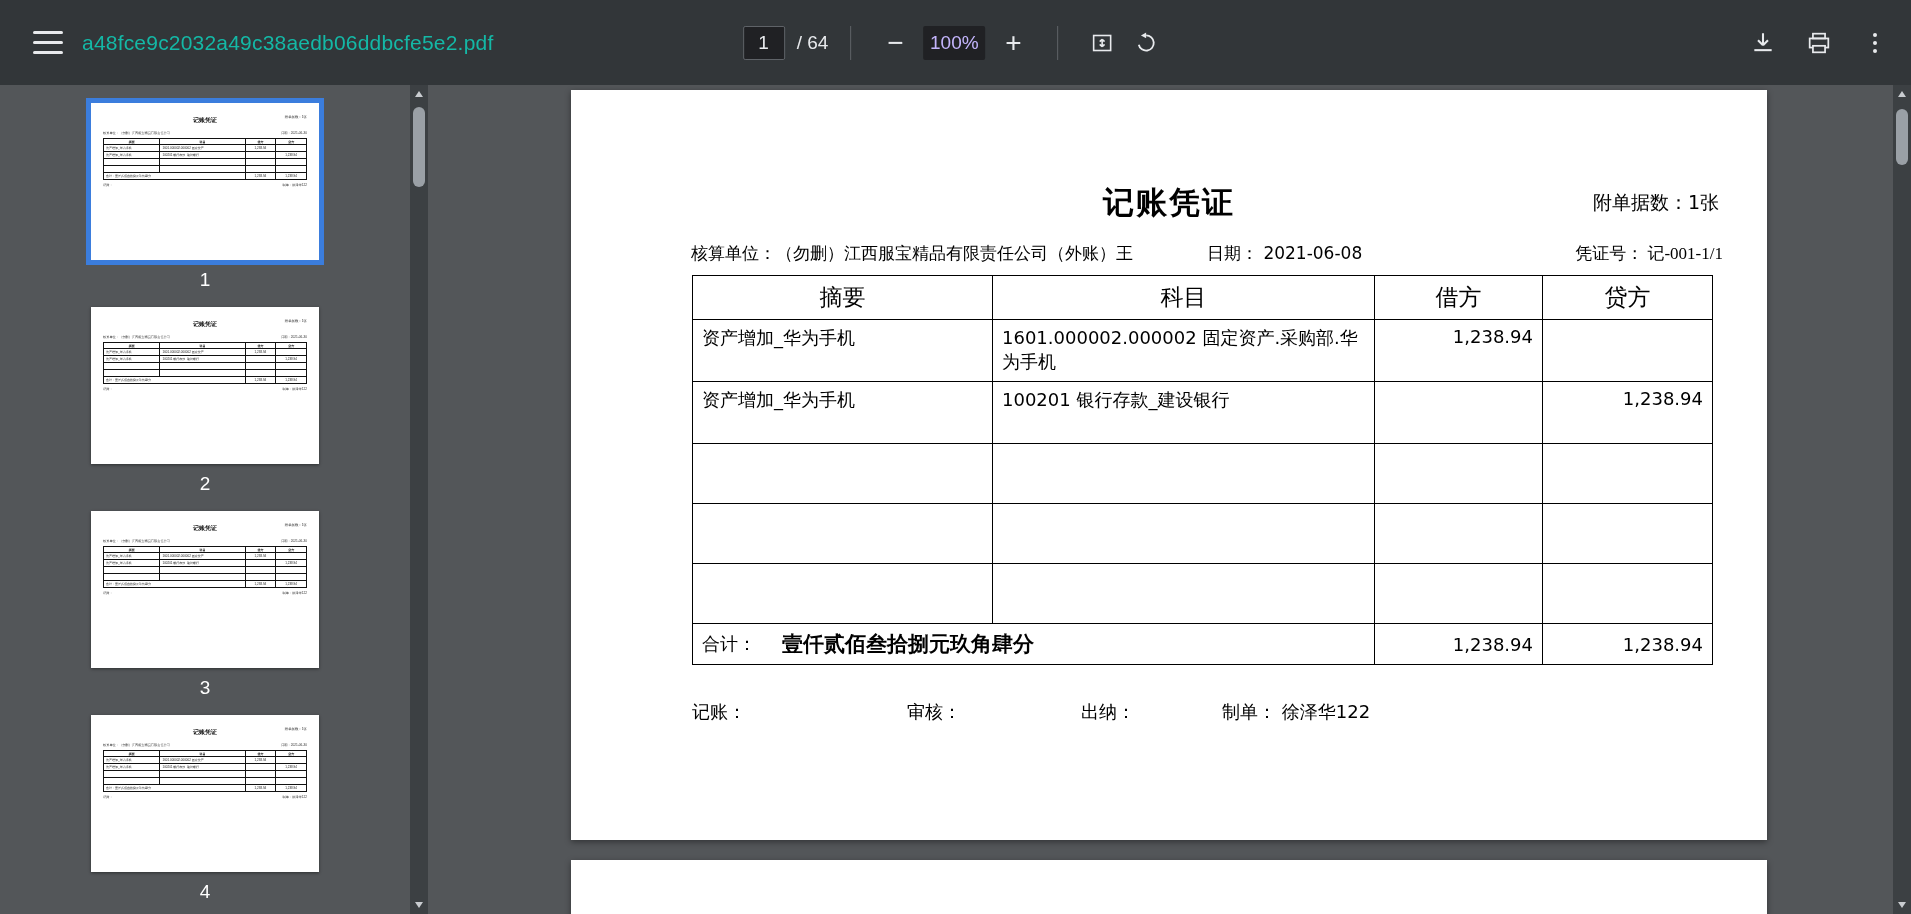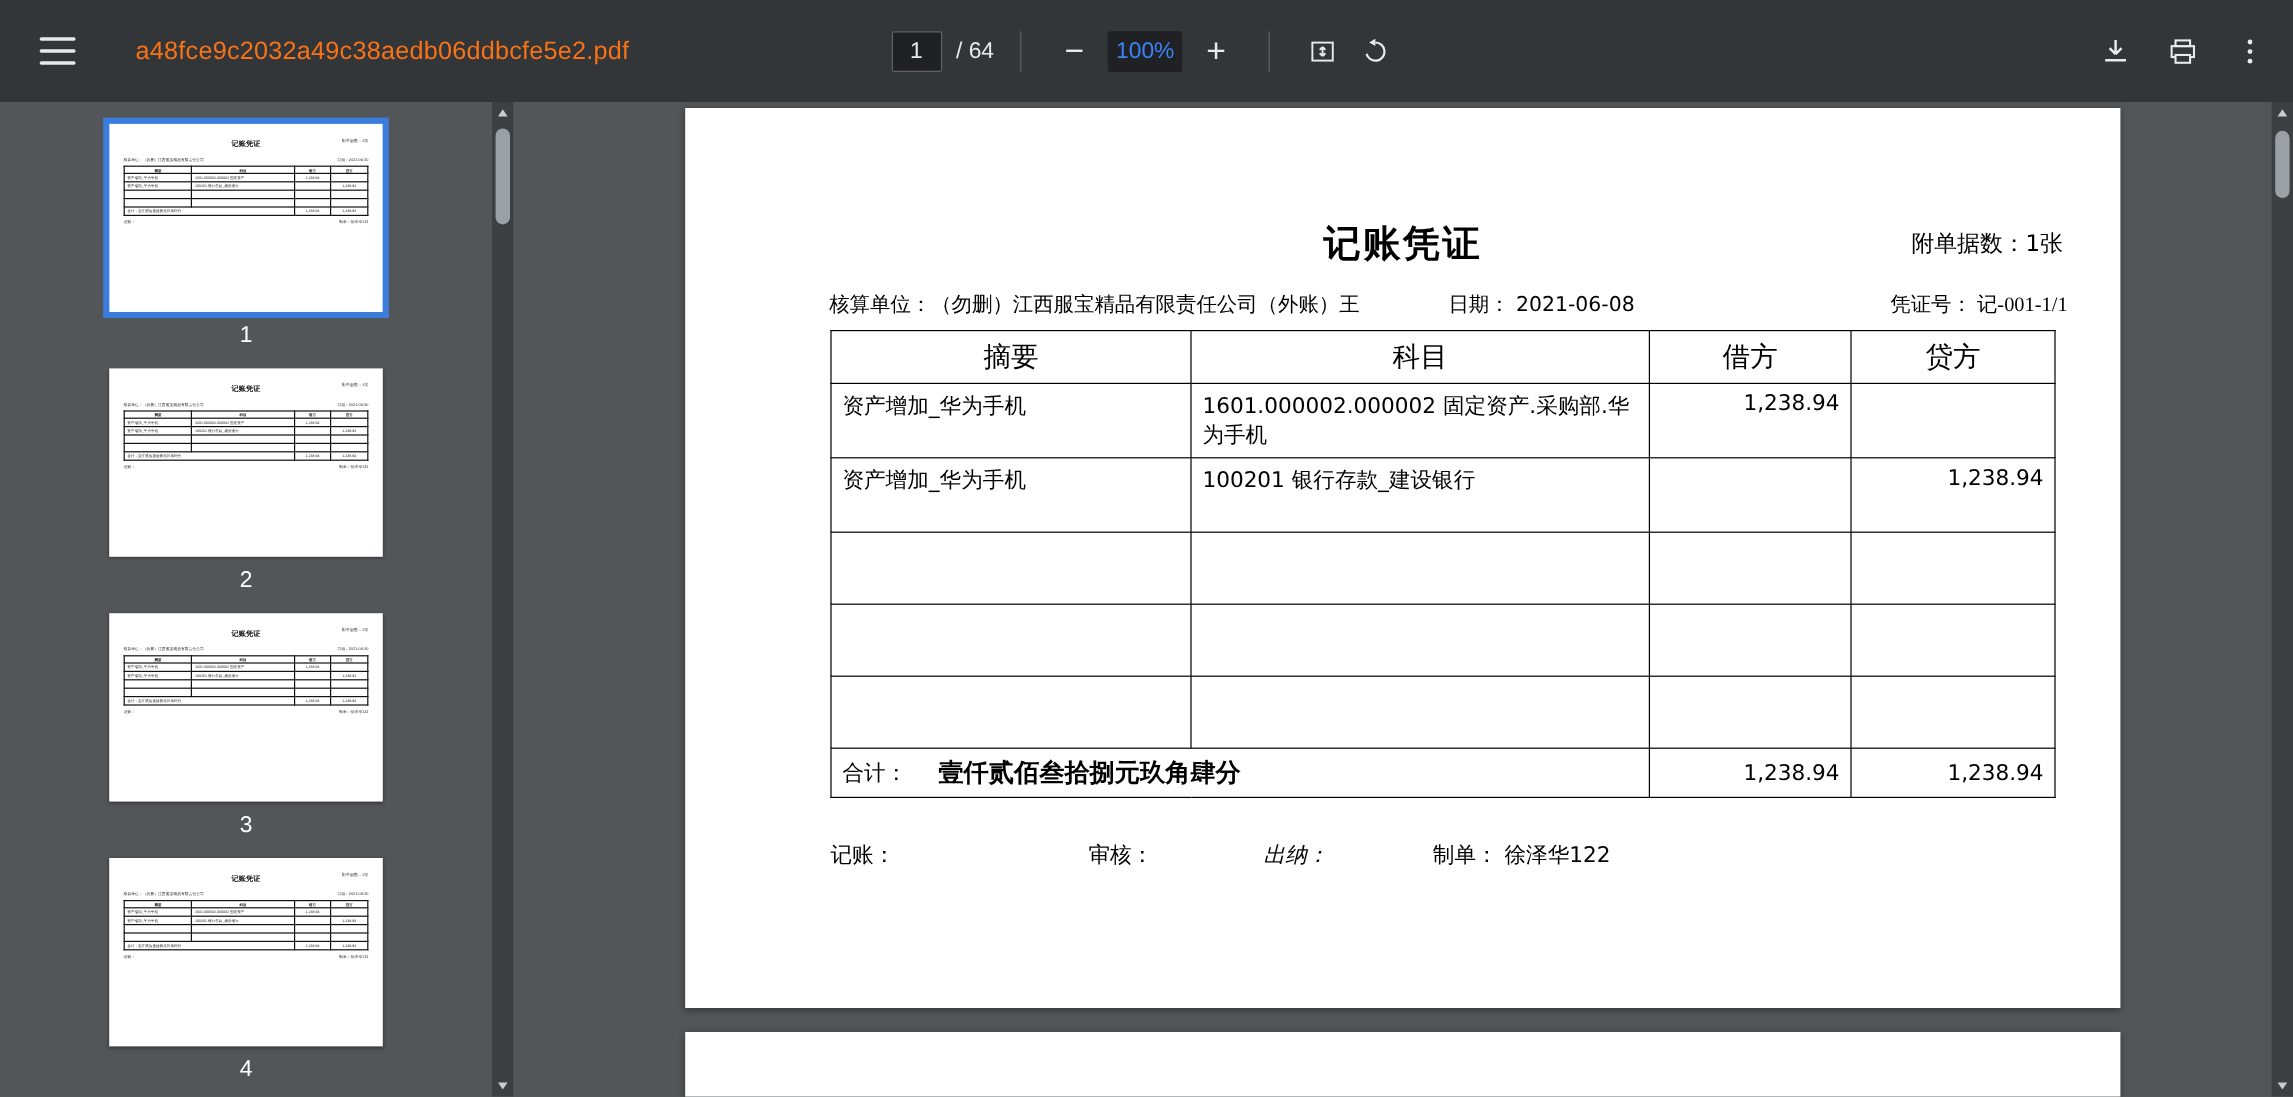--- a/index.html
+++ b/index.html
@@ -20,23 +20,23 @@
     color: #e8eaed;
   }
   .tb-left { display: flex; align-items: center; height: 100%; }
   .hamburger {
     width: 60px; height: 60px; margin-left: 18px;
     display: flex; flex-direction: column; justify-content: center; align-items: center;
     gap: 7px; cursor: pointer; border-radius: 50%;
   }
   .hamburger span { display: block; width: 30px; height: 3px; background: #e8eaed; border-radius: 2px; }
   .doc-title {
-    margin-left: 35px;
+    margin-left: 4px;
     font-size: 21px;
-    color: #f97316;
+    color: #14b8a6;
     white-space: nowrap;
     letter-spacing: 0.2px;
   }
 
   .tb-center {
     position: absolute; left: 50%; transform: translateX(-50%);
     display: flex; align-items: center; height: 100%;
     gap: 0;
   }
   .page-num-box {
@@ -56,21 +56,21 @@
     width: 1px; height: 34px; background: #5f6368; margin: 0 22px;
   }
   .icon-btn {
     width: 44px; height: 44px; display: flex; align-items: center; justify-content: center;
     cursor: pointer; border-radius: 50%; color: #e8eaed;
   }
   .zoom-level {
     min-width: 62px; height: 34px;
     background: #202124;
     border-radius: 2px;
-    font-size: 19px; color: #3b82f6;
+    font-size: 19px; color: #c4b5fd;
     display: flex; align-items: center; justify-content: center;
     margin: 0 6px;
   }
   .plusminus { font-size: 28px; line-height: 1; font-weight: 300; }
   .tb-right {
     position: absolute; right: 14px; top: 0; height: 100%;
     display: flex; align-items: center; gap: 12px;
   }
   .dots { display: flex; flex-direction: column; gap: 4px; align-items: center; }
   .dots i { width: 4px; height: 4px; background: #e8eaed; border-radius: 50%; display: block; }
@@ -200,21 +200,21 @@
   .total-words { font-size: 21px; font-weight: bold; margin-left: 26px; }
   .total-cell { display: flex; align-items: center; }
 
   .signs {
     position: absolute; left: 121px; right: 44px; top: 610px;
     display: flex; font-size: 18px;
   }
   .signs span { white-space: nowrap; }
   .sg1 { margin-left: 0; }
   .sg2 { margin-left: 161px; font-family: Liberation Mono, monospace; }
-  .sg3 { margin-left: 92px; font-style: italic; }
+  .sg3 { margin-left: 120px; }
   .sg4 { margin-left: 87px; }
 
   svg { display: block; }
 </style>
 </head>
 <body>
 
 <div id="app">
 
   <div class="toolbar">

